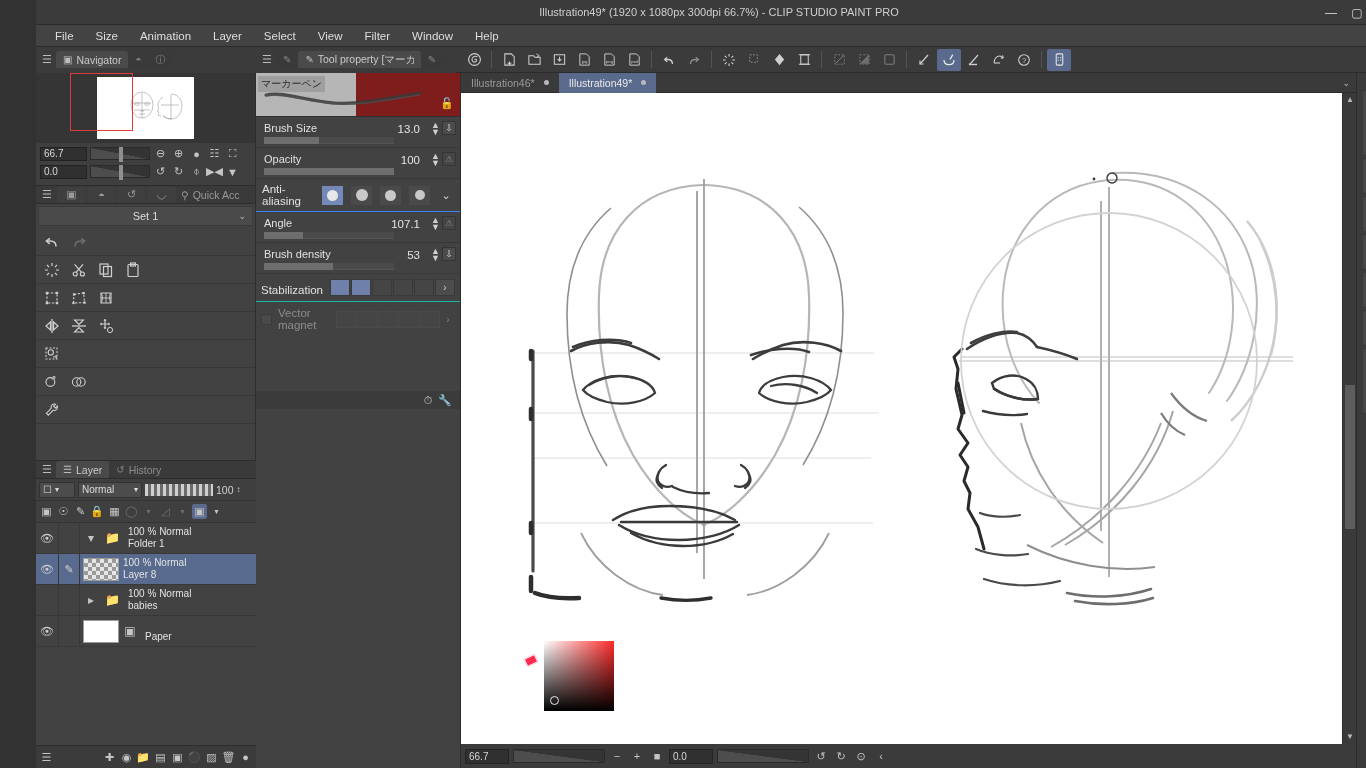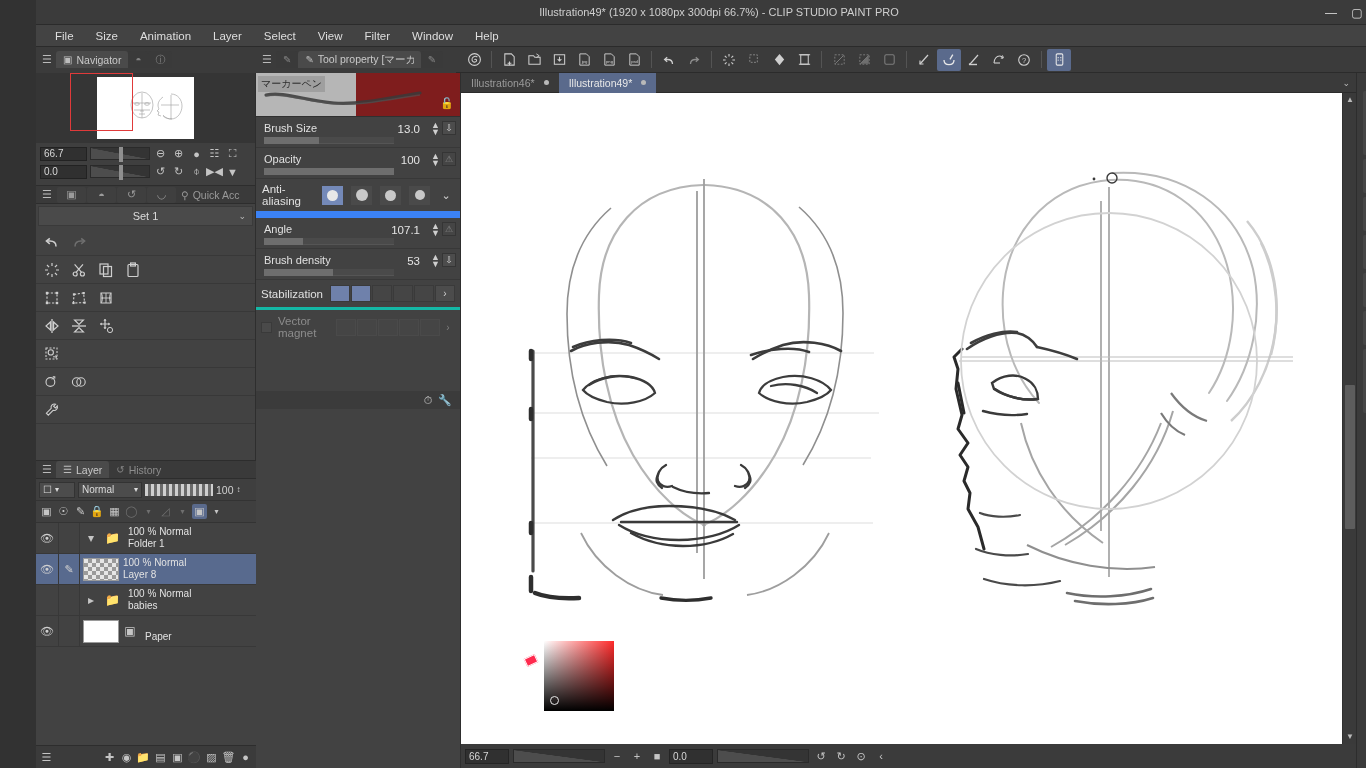--- a/index.html
+++ b/index.html
@@ -88,26 +88,26 @@
   .brushprev .lbl { position:absolute; left:2px; top:3px; background:#9f9f9f; color:#2b2b2b; font-size:10px; padding:1px 3px; }
   .brushprev .stroke { position:absolute; left:8px; top:14px; width:190px; height:22px; }
   .lockic { position:absolute; right:6px; bottom:6px; color:#bbb; font-size:11px;}
   .tp-row { padding:5px 8px 3px 8px; border-bottom:1px solid #383838; position:relative;}
   .tp-row .name { font-size:11px; color:#e0e0e0; }
   .tp-row .val { position:absolute; right:40px; top:6px; font-size:11.5px; color:#e4e4e4;}
   .tp-row .spin { position:absolute; right:20px; top:5px; font-size:9px; color:#cfcfcf; line-height:7px;}
   .tp-row .chk { position:absolute; right:4px; top:4px; width:14px; height:14px; background:#4c4c4c; border:1px solid #353535; color:#cfcfcf; font-size:9px; display:flex; align-items:center; justify-content:center;}
   .tbar { margin-top:3px; width:130px; height:7px; background:#4a4a4a; border-bottom:1px solid #555;}
   .tbar .f { height:7px; background:#6e6e6e; }
-  .aa-row { display:flex; align-items:center; padding:4px 6px; border-bottom:7px solid #3b82f6; gap:8px;}
+  .aa-row { display:flex; align-items:center; padding:4px 6px; border-bottom:1px solid #3b82f6; gap:8px;}
   .aa-row .name { flex:1; font-size:11.5px; color:#e0e0e0;}
   .aacell { width:21px; height:19px; background:#4a4a4a; display:flex; align-items:center; justify-content:center;}
   .aacell.sel { background:#7489b8; }
   .dot { border-radius:50%; background:#c9c9c9; }
-  .stab-row { display:flex; align-items:center; padding:5px 5px; border-bottom:3px solid #14b8a6; gap:1px;}
+  .stab-row { display:flex; align-items:flex-end; padding:5px 5px; border-bottom:1px solid #14b8a6; gap:1px;}
   .stab-row .name{ flex:1; font-size:11.5px; color:#e0e0e0;}
   .sq { width:20px; height:17px; background:#454545; border:1px solid #3a3a3a;}
   .sq.on { background:#6f81ab; }
   .vm-row { display:flex; align-items:center; padding:5px 5px; gap:1px;}
   .vm-row .name{ flex:1; font-size:11.5px; color:#8c8c8c; }
   .vmcb { width:11px; height:11px; background:#4a4a4a; border:1px solid #3a3a3a; margin-right:5px;}
   .tp-foot { position:absolute; left:0; right:0; bottom:0; height:18px; background:#3b3b3b; display:flex; align-items:center; justify-content:flex-end; gap:6px; padding-right:8px; }
 
   
   .toolpanel { position:absolute; left:220px; top:340px; width:205px; height:245px; background:#424242; border-top:1px solid #2d2d2d;}

